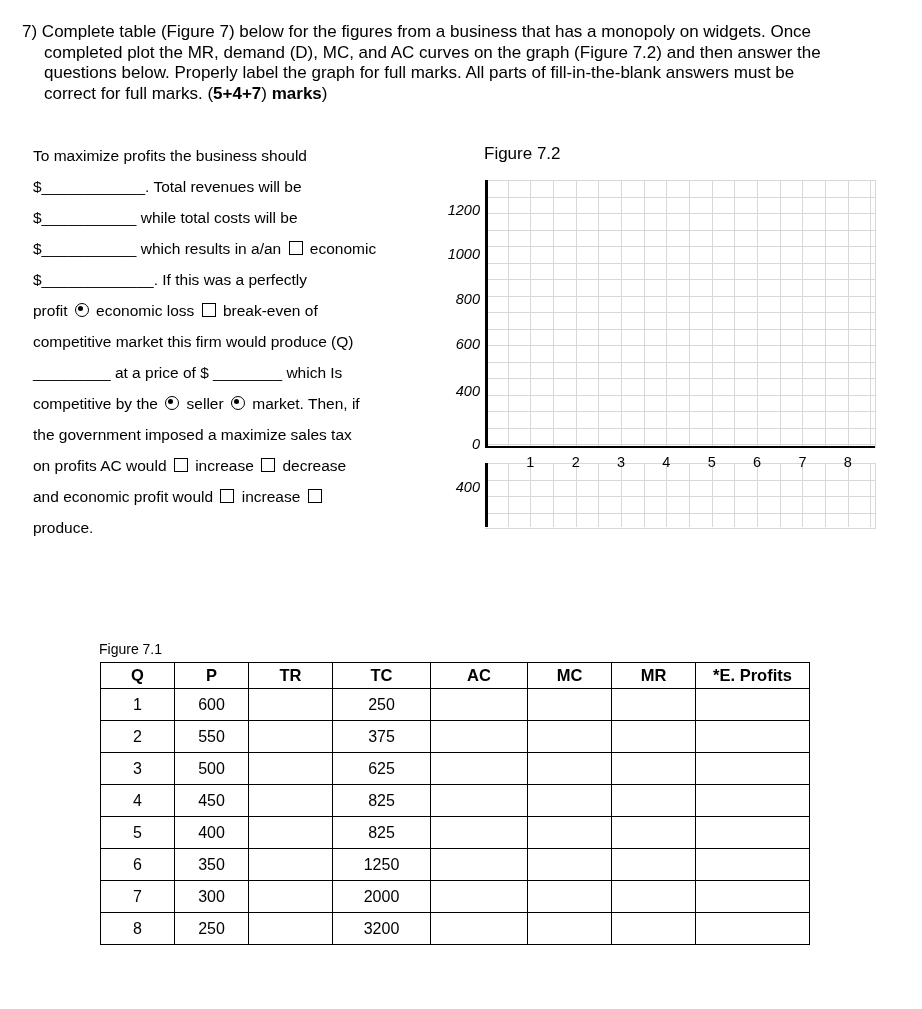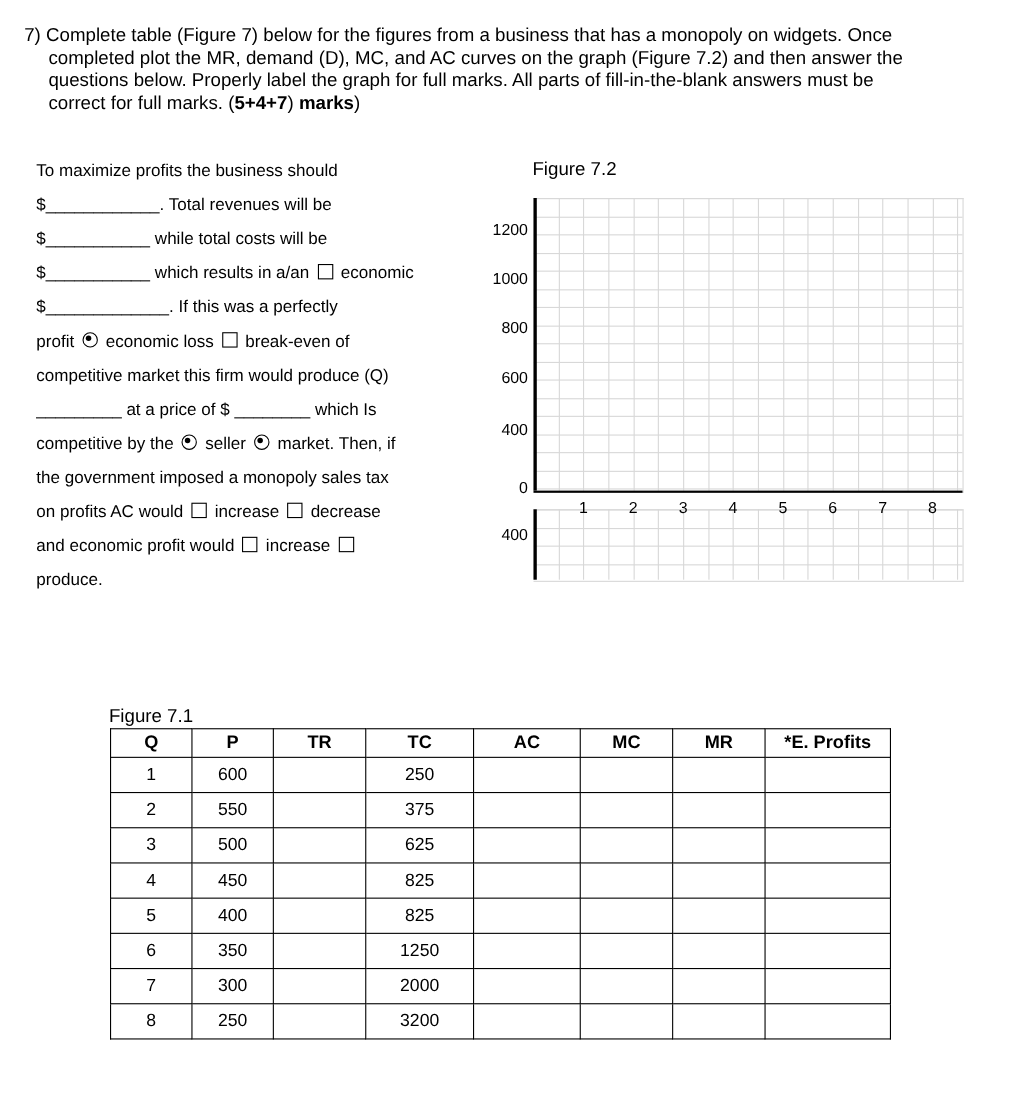--- a/index.html
+++ b/index.html
@@ -96,34 +96,35 @@
   }
   .axis-line {
     position: absolute;
     background: #000000;
   }
   .tick-label {
     position: absolute;
     font-size: 14.5px;
     text-align: right;
     white-space: nowrap;
+    font-style: italic;
   }
   .xtick-label {
     position: absolute;
     font-size: 14.5px;
     text-align: center;
     white-space: nowrap;
   }
 
   
   #fig71-title {
     position: absolute;
     left: 99px;
     top: 641px;
-    font-size: 17px;
+    font-size: 14px;
   }
   table.data {
     position: absolute;
     left: 100px;
     top: 662px;
     border-collapse: collapse;
     font-size: 16px;
   }
   table.data th, table.data td {
     border: 1px solid #000000;
@@ -181,21 +182,21 @@
   </span>
   <span class="ln">competitive market this firm would produce (Q)</span>
   <span class="ln">_________ at a price of $ ________ which Is</span>
   <span class="ln">
     <span>competitive by the</span>
     <span class="radio-dot"></span>
     <span>seller</span>
     <span class="radio-dot"></span>
     <span>market. Then, if</span>
   </span>
-  <span class="ln">the government imposed a monopoly sales tax</span>
+  <span class="ln">the government imposed a maximize sales tax</span>
   <span class="ln">
     <span>on profits AC would</span>
     <span class="checkbox"></span>
     <span>increase</span>
     <span class="checkbox"></span>
     <span>decrease</span>
   </span>
   <span class="ln">
     <span>and economic profit would</span>
     <span class="checkbox"></span>

